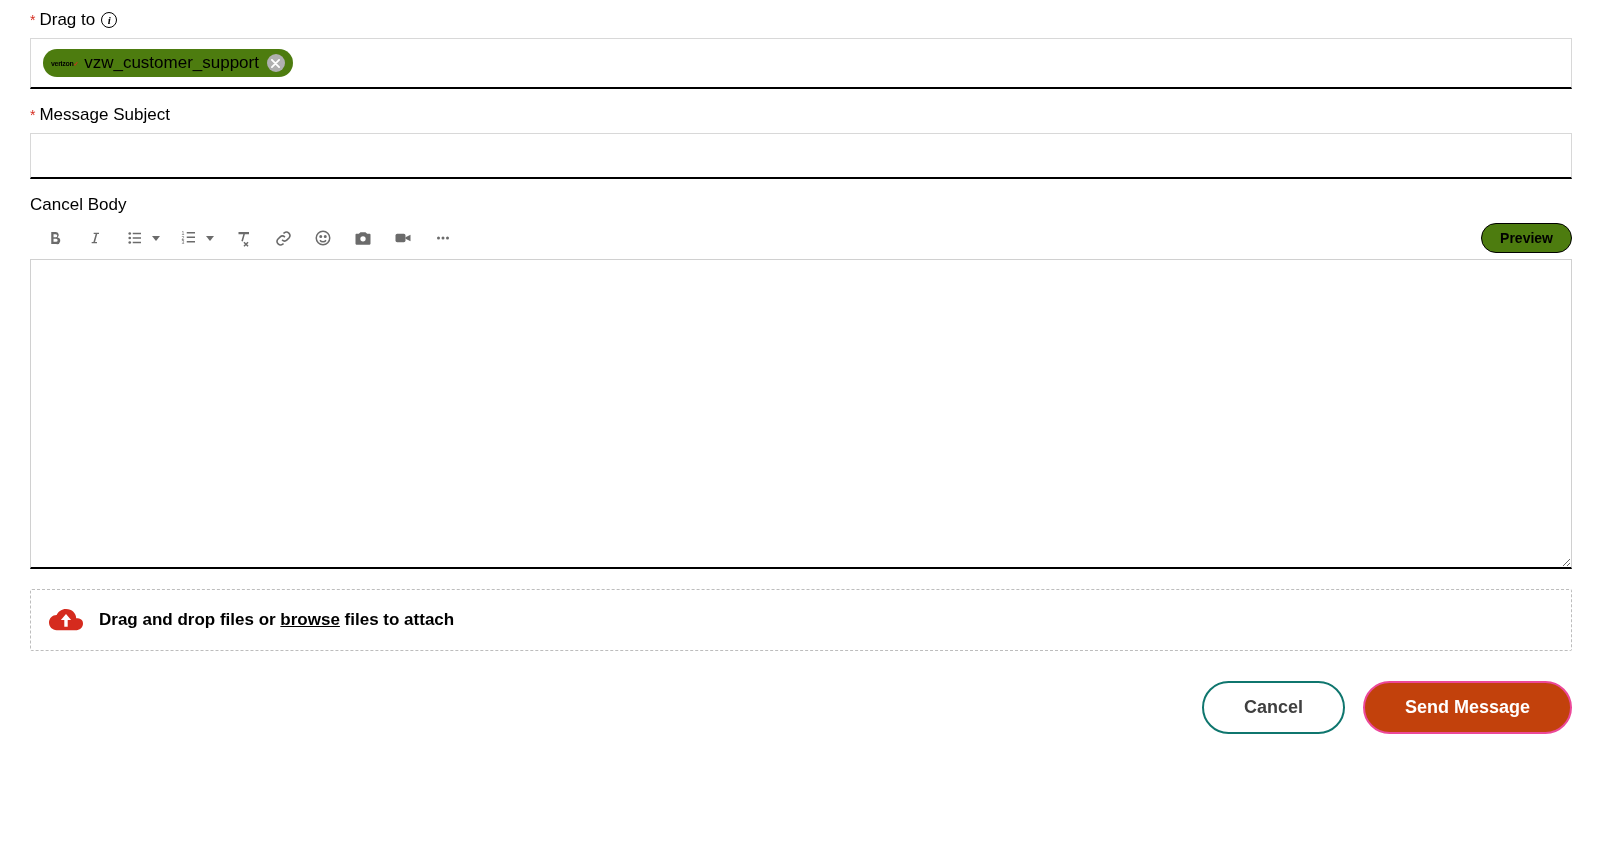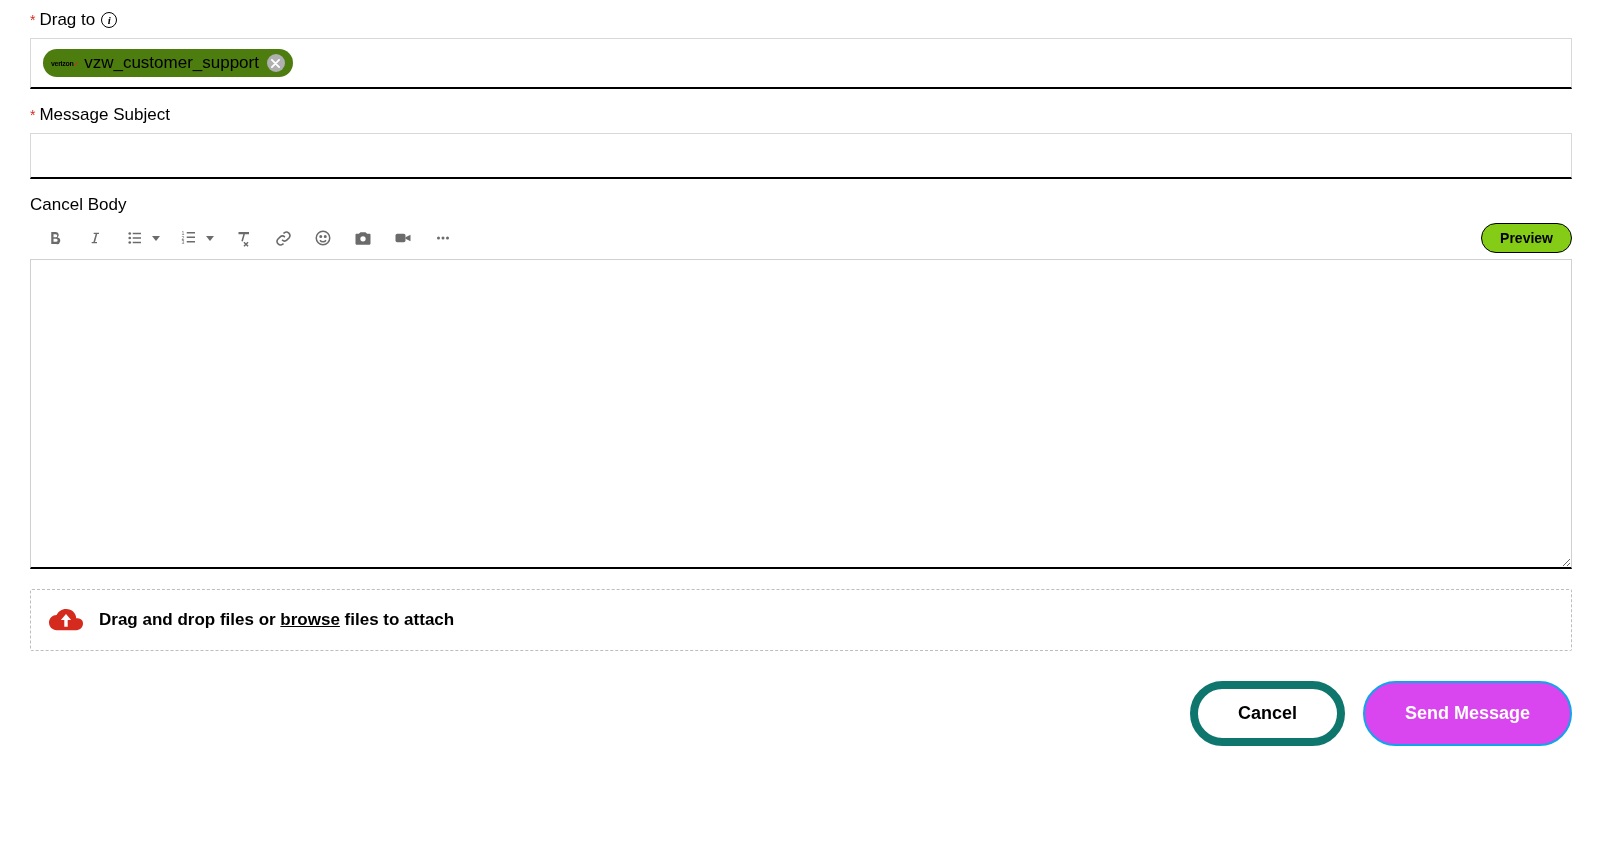--- a/index.html
+++ b/index.html
@@ -107,21 +107,21 @@
     .tb-caret {
       width: 0; height: 0;
       border-left: 4px solid transparent;
       border-right: 4px solid transparent;
       border-top: 5px solid #6b6b6b;
       cursor: pointer;
       margin-left: 2px;
     }
     .preview-btn {
       border: 1.5px solid #000;
-      background: #84cc16;
+      background: #4d7c0f;
       border-radius: 999px;
       padding: 6px 18px;
       font-size: 14px;
       font-weight: bold;
       cursor: pointer;
     }
     .editor-body {
       width: 100%;
       min-height: 310px;
       border: 1px solid #d0d0d0;
@@ -151,22 +151,22 @@
       gap: 18px;
       margin-top: 30px;
     }
     .btn {
       border-radius: 999px;
       padding: 14px 40px;
       font-size: 18px;
       font-weight: bold;
       cursor: pointer;
     }
-    .btn-secondary { background: #fff; border: 8px solid #0f766e; color: #000000; }
-    .btn-primary { background: #d946ef; border: 2px solid #0ea5e9; color: #fff; }
+    .btn-secondary { background: #fff; border: 2px solid #0f766e; color: #404040; }
+    .btn-primary { background: #c2410c; border: 2px solid #ec4899; color: #fff; }
     svg { display: block; }
   </style>
 </head>
 <body>
 
 <div class="field-group">
   <div class="label-row">
     <span class="req-mark">*</span>
     <span>Drag to</span>
     <span class="info-icon">i</span>

